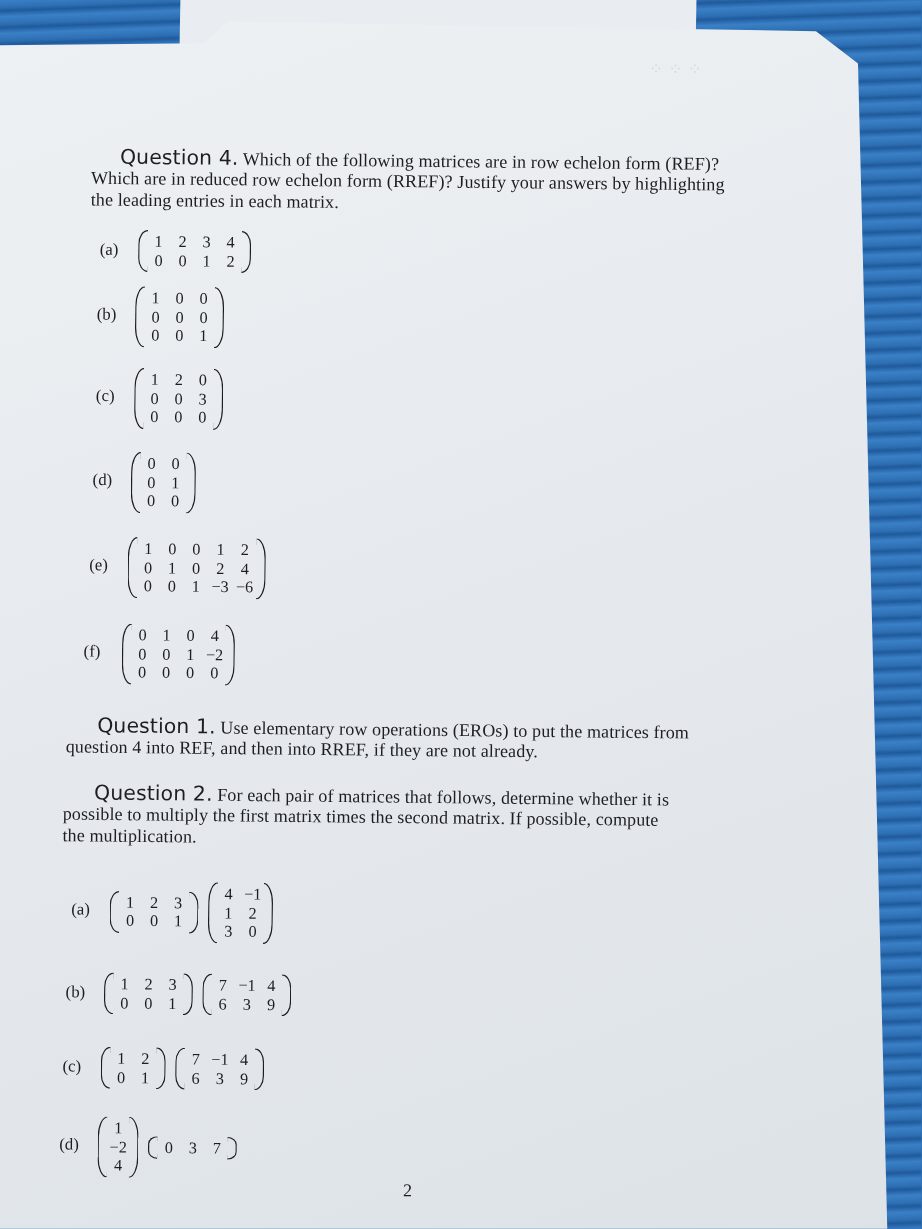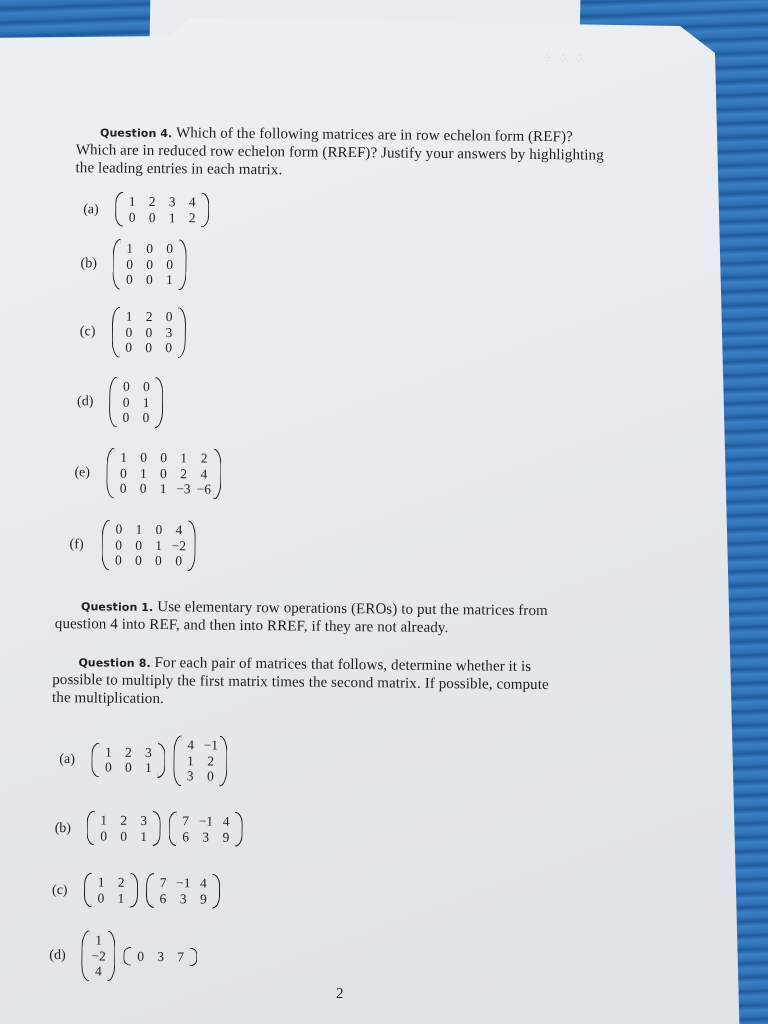--- a/index.html
+++ b/index.html
@@ -17,21 +17,21 @@
     position: absolute; left: 150px; top: -10px; width: 430px; height: 60px;
     background: #e9edf1; transform: rotate(1deg);
   }
   .paper {
     position: absolute; left: -20px; top: 8px; width: 770px; height: 1040px;
     background: linear-gradient(160deg, #eef1f4 0%, #e6eaee 45%, #dde2e7 100%);
     clip-path: polygon(0 30px, 190px 28px, 210px 10px, 700px 18px, 735px 45px, 760px 1040px, 0 1040px);
   }
   .content { position: absolute; left: 0; top: 0; width: 768px; height: 1024px; transform: rotate(0.6deg); transform-origin: 60px 130px; }
   .para { position: absolute; font-size: 15px; line-height: 18px; letter-spacing: 0.1px; }
-  .para .qlabel { font-family: "DejaVu Sans", sans-serif; font-weight: bold; font-size: 11px; }
+  .para .qlabel { font-family: "DejaVu Sans", sans-serif; font-weight: normal; font-size: 17px; }
   .item { position: absolute; display: flex; align-items: center; gap: 8px; font-size: 14px; }
   .item .lbl { font-size: 14px; width: 24px; }
   .matrix { display: inline-flex; align-items: stretch; }
   .paren { width: 7px; border: 1.6px solid #1d1d22; }
   .paren.l { border-right: none; border-radius: 12px 0 0 12px / 50% 0 0 50%; }
   .paren.r { border-left: none; border-radius: 0 12px 12px 0 / 0 50% 50% 0; }
   .mgrid { display: grid; column-gap: 6px; row-gap: 0px; padding: 2px 2px; }
   .mcell { text-align: center; font-size: 13.5px; line-height: 15.5px; min-width: 14px; }
   .pagenum { position: absolute; left: 345px; top: 982px; font-size: 15px; }
   .ghost { position: absolute; color: rgba(150,150,160,0.22); font-family: "DejaVu Sans", sans-serif; font-size: 14px; }
@@ -168,21 +168,21 @@
       </span>
     </div>
 
   <div class="para" style="left:86px;top:596px;width:560px;">
     <span class="qlabel">Question 1.</span>
     <span>Use elementary row operations (EROs) to put the matrices from</span>
   </div>
   <div class="para" style="left:60px;top:614px;width:580px;">question 4 into REF, and then into RREF, if they are not already.</div>
 
   <div class="para" style="left:84px;top:652px;width:570px;">
-    <span class="qlabel">Question 8.</span>
+    <span class="qlabel">Question 2.</span>
     <span>For each pair of matrices that follows, determine whether it is</span>
   </div>
   <div class="para" style="left:58px;top:670px;width:600px;">possible to multiply the first matrix times the second matrix. If possible, compute</div>
   <div class="para" style="left:58px;top:688px;width:580px;">the multiplication.</div>
 
   <div class="item" style="left:66px;top:734px;">
       <span class="lbl">(a)</span>
       <span class="matrix">
         <span class="paren l"></span>
         <span class="mgrid" style="grid-template-columns: repeat(3, auto);">

